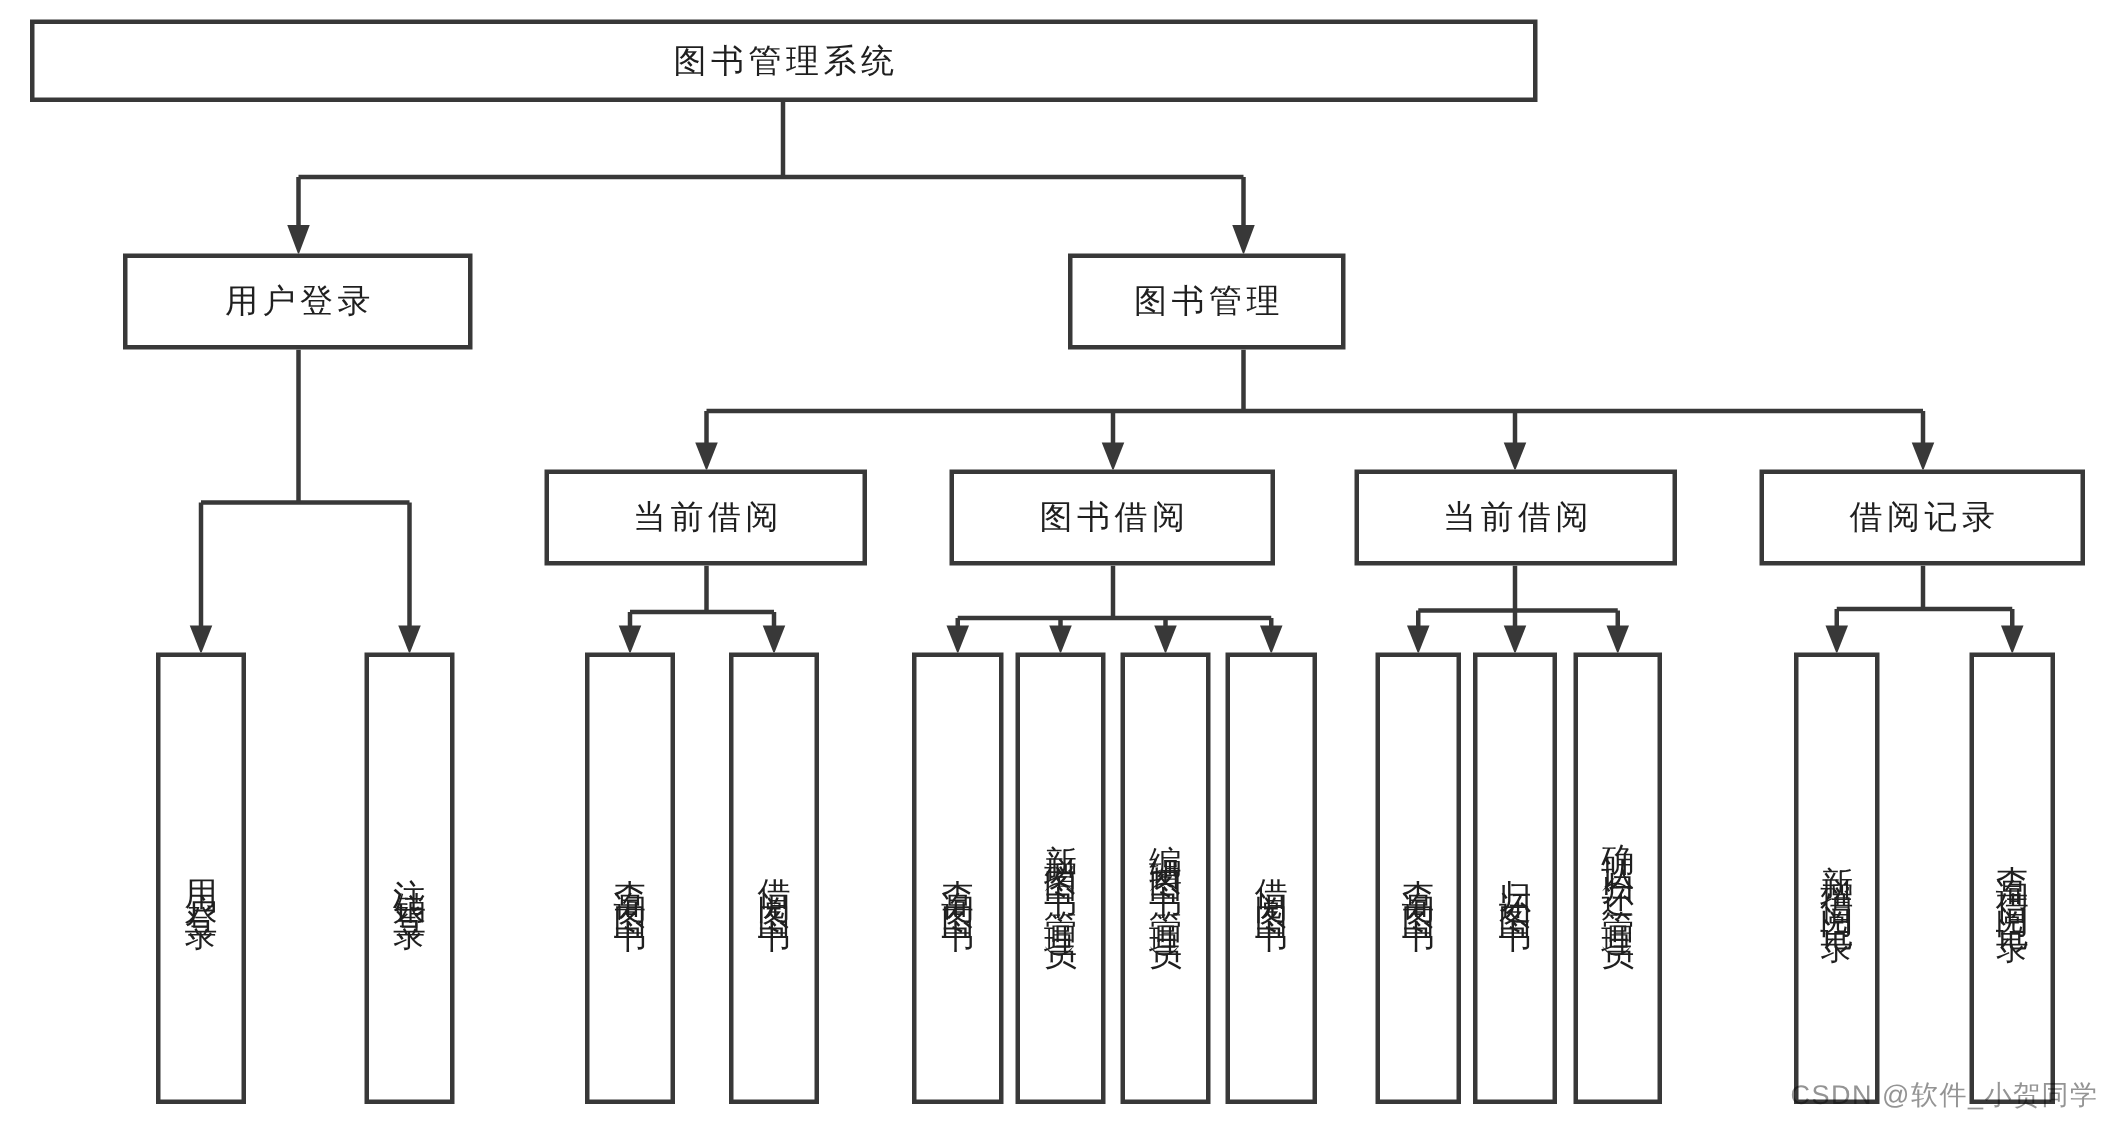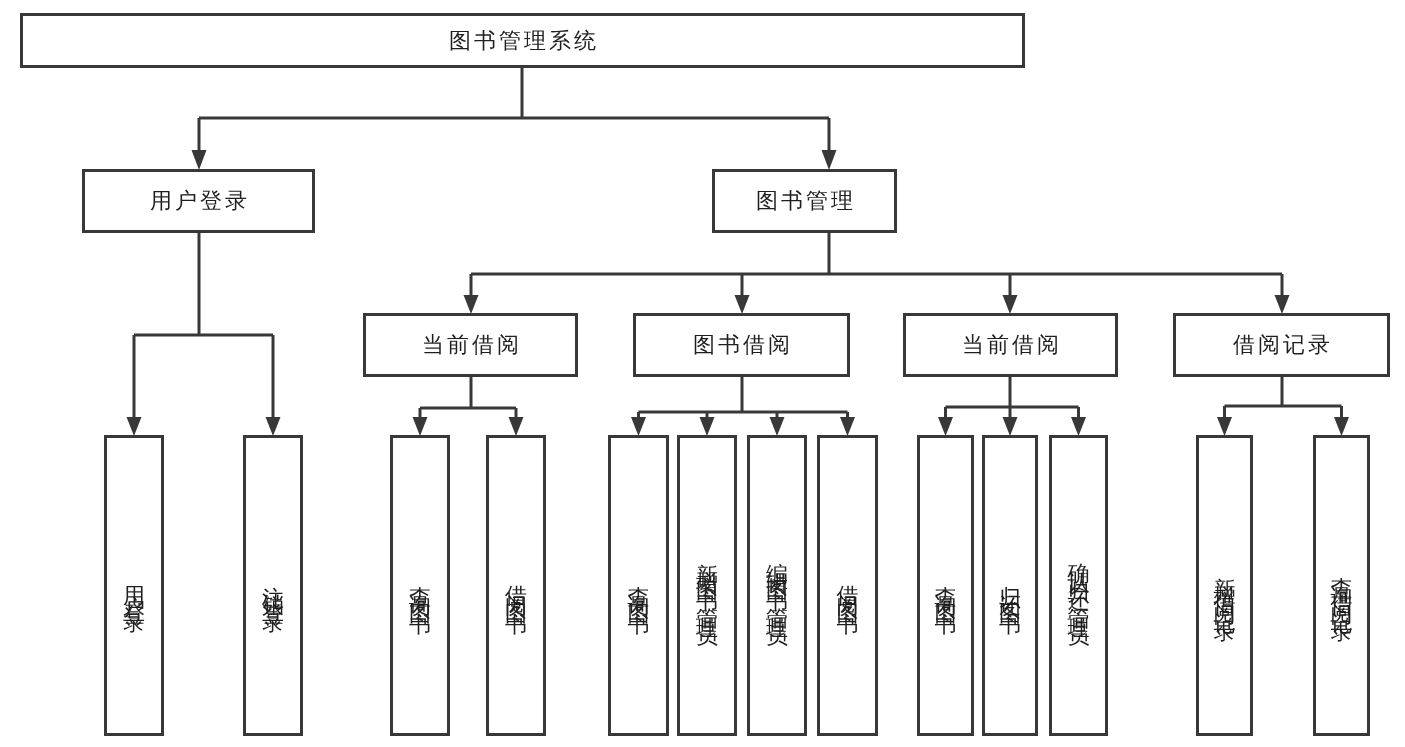--- a/index.html
+++ b/index.html
@@ -198,14 +198,15 @@
     <span class="lbl">确认归还（管理员）</span>
   </div>
 
   <div class="vbox" style="left:1196px;width:57px">
     <span class="lbl">新增借阅记录</span>
   </div>
   <div class="vbox" style="left:1313px;width:57px">
     <span class="lbl">查询借阅记录</span>
   </div>
 
+  <div class="watermark">CSDN @软件_小贺同学</div>
 
 </div>
 
 </body></html>

